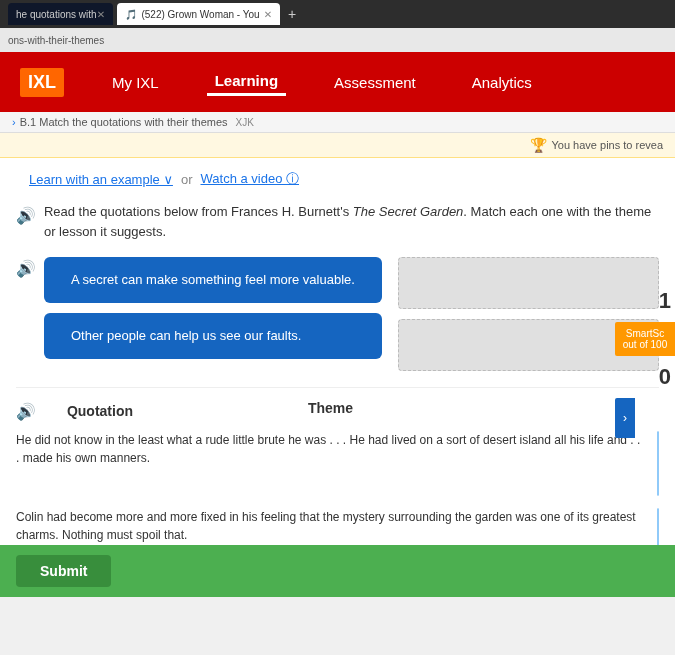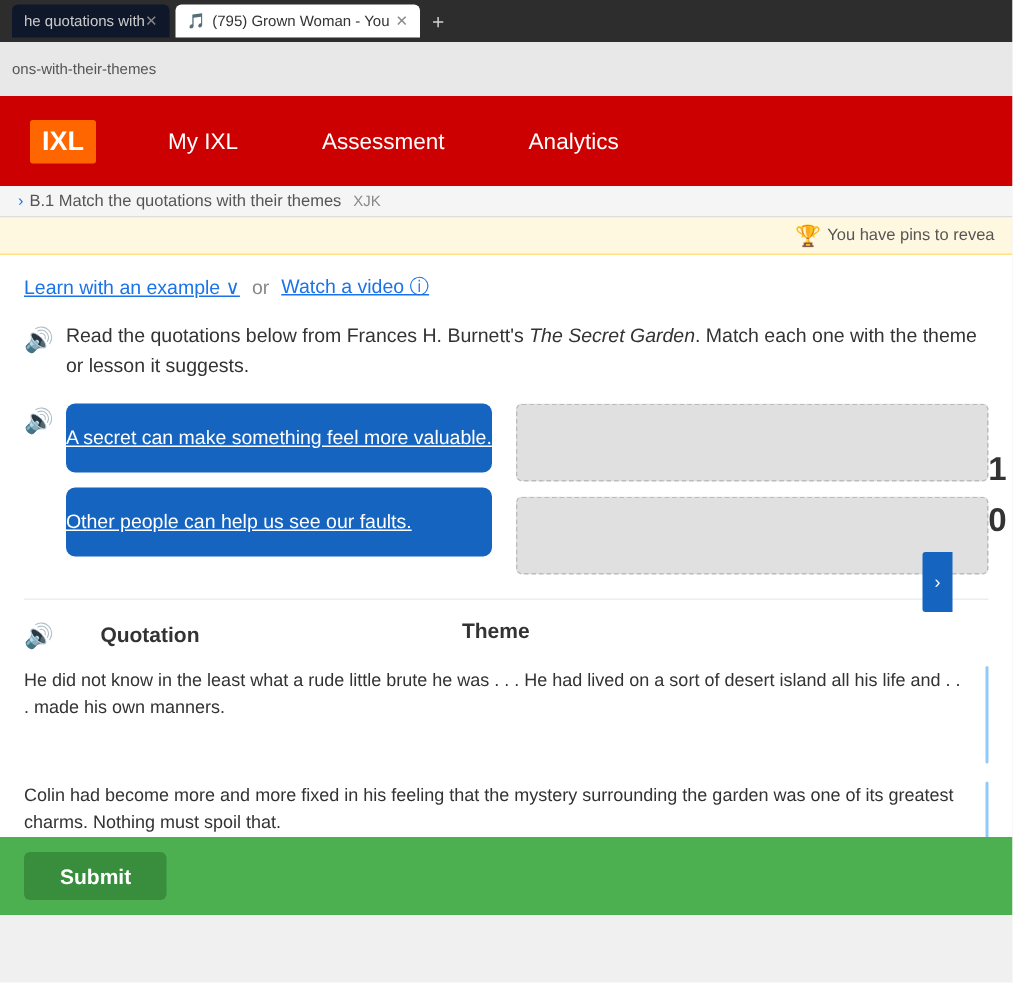--- a/index.html
+++ b/index.html
@@ -34,21 +34,21 @@
       display: flex;
       align-items: center;
       gap: 4px;
     }
     .tab-close { color: #888; font-size: 10px; cursor: pointer; }
     .tab-add { color: #ccc; font-size: 14px; margin-left: 4px; cursor: pointer; }
 
     
     .address-bar {
       background: #e8e8e8;
-      height: 36px;
+      height: 24px;
       display: flex;
       align-items: center;
       padding: 0 8px;
       font-size: 10px;
       color: #555;
     }
 
     
     .ixl-nav {
       background: #cc0000;
@@ -114,21 +114,21 @@
 
     
     .learn-bar {
       display: flex;
       align-items: center;
       gap: 8px;
       margin-bottom: 14px;
       font-size: 13px;
       color: #555;
     }
-    .learn-link { color: #1a73e8; cursor: pointer; text-decoration: underline; }
+    .learn-link { color: #1a73e8; cursor: pointer; text-decoration: underline; margin-left: 13px; }
     .or-text { color: #888; }
     .watch-link { color: #1a73e8; cursor: pointer; text-decoration: underline; }
 
     
     .instructions {
       display: flex;
       align-items: flex-start;
       gap: 8px;
       margin-bottom: 16px;
       font-size: 13px;
@@ -147,25 +147,24 @@
     .left-options {
       display: flex;
       flex-direction: column;
       gap: 10px;
       min-width: 220px;
     }
     .option-card {
       background: #1565c0;
       color: white;
       border-radius: 6px;
-      padding: 14px 0;
+      padding: 14px 27px;
       font-size: 13px;
       cursor: pointer;
       line-height: 1.4;
-      text-decoration: underline;
     }
 
     .right-dropzones {
       display: flex;
       flex-direction: column;
       gap: 10px;
       flex: 1;
     }
     .dropzone {
       background: #e0e0e0;
@@ -280,33 +279,34 @@
 </head>
 <body>
 
 <div class="browser-tabs">
   <div class="tab-inactive">
     <span>he quotations with</span>
     <span class="tab-close">✕</span>
   </div>
   <div class="tab-active">
     <span>🎵</span>
-    <span>(795) Grown Woman - You</span>
+    <span>(522) Grown Woman - You</span>
     <span class="tab-close">✕</span>
   </div>
   <span class="tab-add">+</span>
 </div>
 
 <div class="address-bar">
   <span>ons-with-their-themes</span>
 </div>
 
 <div class="ixl-nav">
   <div class="ixl-logo">IXL</div>
   <span class="nav-link">My IXL</span>
+  <span class="nav-link active">Learning</span>
   <span class="nav-link">Assessment</span>
   <span class="nav-link">Analytics</span>
 </div>
 
 <div class="breadcrumb-bar">
   <span class="breadcrumb-link">›</span>
   <span>B.1 Match the quotations with their themes</span>
   <span style="color:#888; font-size:10px; margin-left:4px;">XJK</span>
 </div>
 
@@ -368,20 +368,24 @@
         <div class="theme-dropzone" style="flex:1; min-height:65px;"></div>
       </div>
     </div>
 
   </div>
 
   <div class="side-panel">
     <div style="text-align:right; padding-right:4px;">
       <div style="font-size:22px; font-weight:bold; color:#333;">1</div>
     </div>
+    <div class="score-badge">
+      <div>SmartSc</div>
+      <div>out of 100</div>
+    </div>
     <div style="text-align:right; padding-right:4px;">
       <div style="font-size:22px; font-weight:bold; color:#333;">0</div>
     </div>
     <div class="nav-arrow">›</div>
   </div>
 
   <div class="submit-area">
     <button class="submit-btn">Submit</button>
   </div>
 </div>

